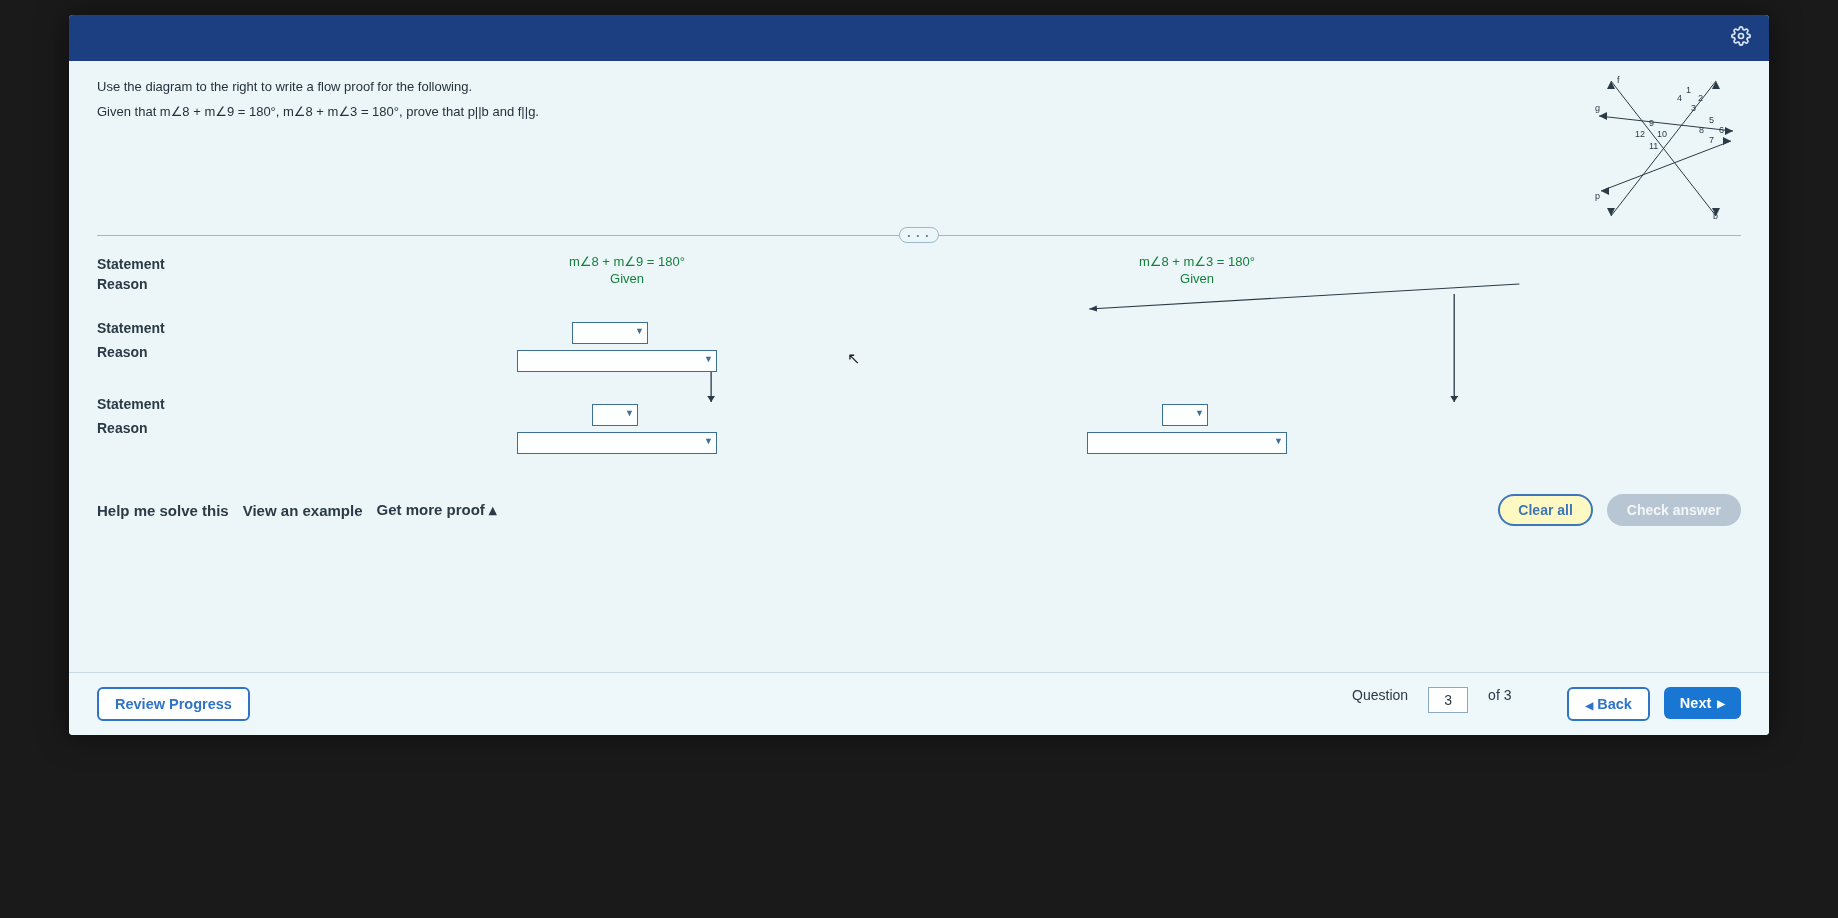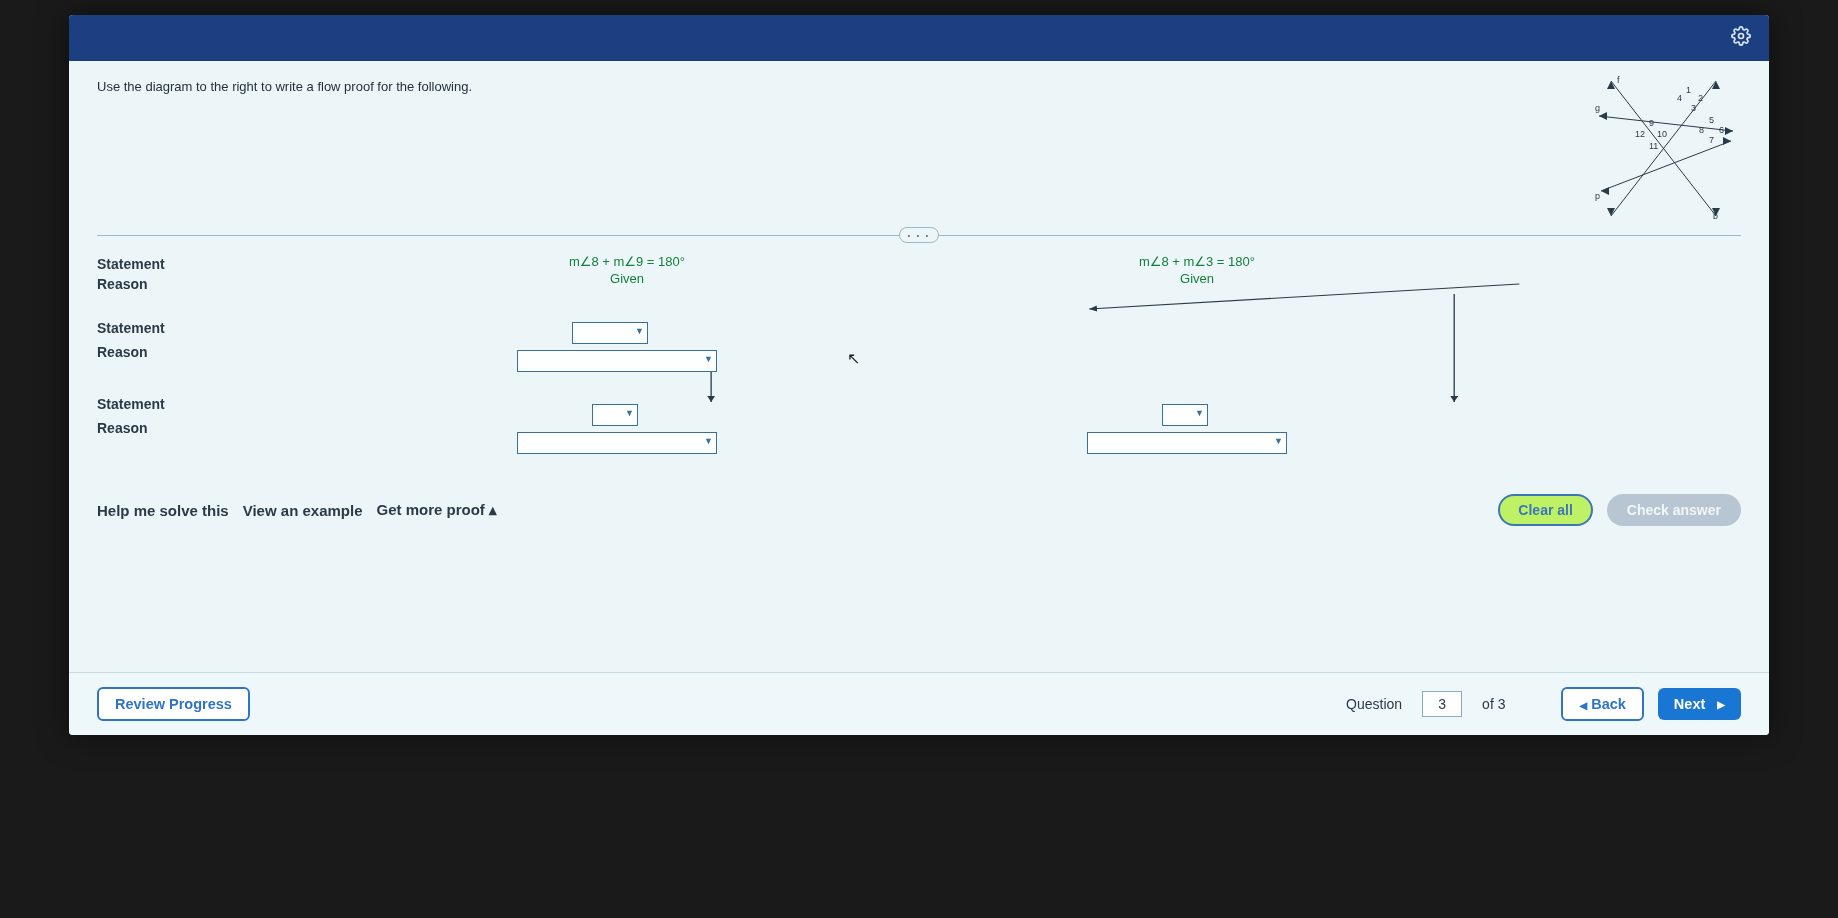--- a/index.html
+++ b/index.html
@@ -89,43 +89,43 @@
   .help-row .spacer { flex: 1; }
   .btn {
     border-radius: 18px;
     padding: 6px 18px;
     font-size: 14px;
     font-weight: 600;
     cursor: pointer;
     border: 2px solid transparent;
     display: inline-flex; align-items: center; gap: 6px;
   }
-  .btn-clear { border-color: #3d76b9; color: #3d76b9; background: #bef264; text-align: center; }
+  .btn-clear { border-color: #3d76b9; color: #3d76b9; background: #fef9c3; text-align: center; }
   .btn-check { background: #b7c6d2; color: #f2f6f9; }
   .footer {
     border-top: 1px solid #c8dbe4;
     background: #eef7f9;
     padding: 14px 28px;
-    display: flex; align-items: center; gap: 14px;
+    display: flex; align-items: flex-start; gap: 14px;
     font-size: 14px; color: #2a3a46;
   }
   .btn-outline {
     border: 2px solid #2f74c6; color: #2f74c6; background: #fff;
     border-radius: 6px; padding: 7px 16px; font-weight: 600; font-size: 14.5px;
   }
   .footer .spacer { flex: 1; }
   .qnum {
     display:inline-block; width: 40px; height: 26px; border:1px solid #8baac0;
     background:#fff; text-align:center; line-height:24px; margin: 0 6px;
     font-size: 14px;
   }
   .btn-next {
     background: #1977d3; color: #fff; border-radius: 6px;
     padding: 8px 16px; font-weight: 600; font-size: 14.5px;
-    display:inline-flex; align-items:center; gap:12px;
+    display:inline-flex; align-items:center; gap:6px;
     border: none;
   }
   .tri { font-size: 10px; }
   svg text { font-size: 9px; fill: #2a3a46; font-family: Arial; }
   .helplink { cursor:pointer; }
 </style>
 </head>
 <body>
 
 <div class="screen">
@@ -137,20 +137,21 @@
         <path d="M19.4 15a1.7 1.7 0 0 0 .34 1.87l.06.06a2 2 0 1 1-2.83 2.83l-.06-.06a1.7 1.7 0 0 0-1.87-.34 1.7 1.7 0 0 0-1 1.55V21a2 2 0 1 1-4 0v-.09a1.7 1.7 0 0 0-1-1.55 1.7 1.7 0 0 0-1.87.34l-.06.06a2 2 0 1 1-2.83-2.83l.06-.06a1.7 1.7 0 0 0 .34-1.87 1.7 1.7 0 0 0-1.55-1H3a2 2 0 1 1 0-4h.09a1.7 1.7 0 0 0 1.55-1 1.7 1.7 0 0 0-.34-1.87l-.06-.06a2 2 0 1 1 2.83-2.83l.06.06c.5.5 1.24.64 1.87.34H9a1.7 1.7 0 0 0 1-1.55V3a2 2 0 1 1 4 0v.09c0 .67.4 1.27 1 1.55.63.3 1.37.16 1.87-.34l.06-.06a2 2 0 1 1 2.83 2.83l-.06.06a1.7 1.7 0 0 0-.34 1.87V9c.28.6.88 1 1.55 1H21a2 2 0 1 1 0 4h-.09a1.7 1.7 0 0 0-1.55 1z"></path>
       </svg>
     </span>
   </div>
 
   <div class="content">
 
     <div class="prompt-row">
       <div class="prompt-text">
         <div>Use the diagram to the right to write a flow proof for the following.</div>
+        <div>Given that m∠8 + m∠9 = 180°, m∠8 + m∠3 = 180°, prove that p||b and f||g.</div>
       </div>
       <div class="diagram">
         <svg viewBox="0 0 150 150" width="150" height="150">
           <g stroke="#2a3a46" stroke-width="1">
             <line x1="20" y1="10" x2="125" y2="145"></line>
             <line x1="125" y1="10" x2="20" y2="145"></line>
             <line x1="8" y1="45" x2="142" y2="60"></line>
             <line x1="10" y1="120" x2="140" y2="70"></line>
           </g>
           <g fill="#2a3a46">

